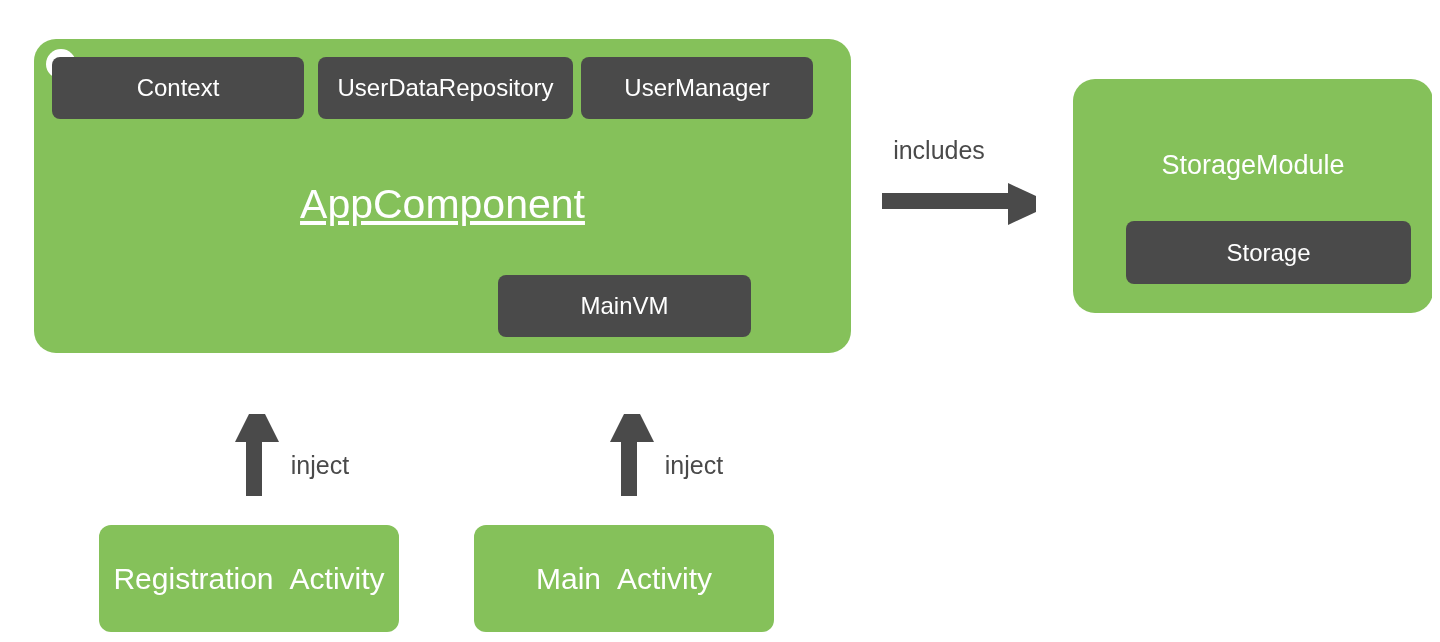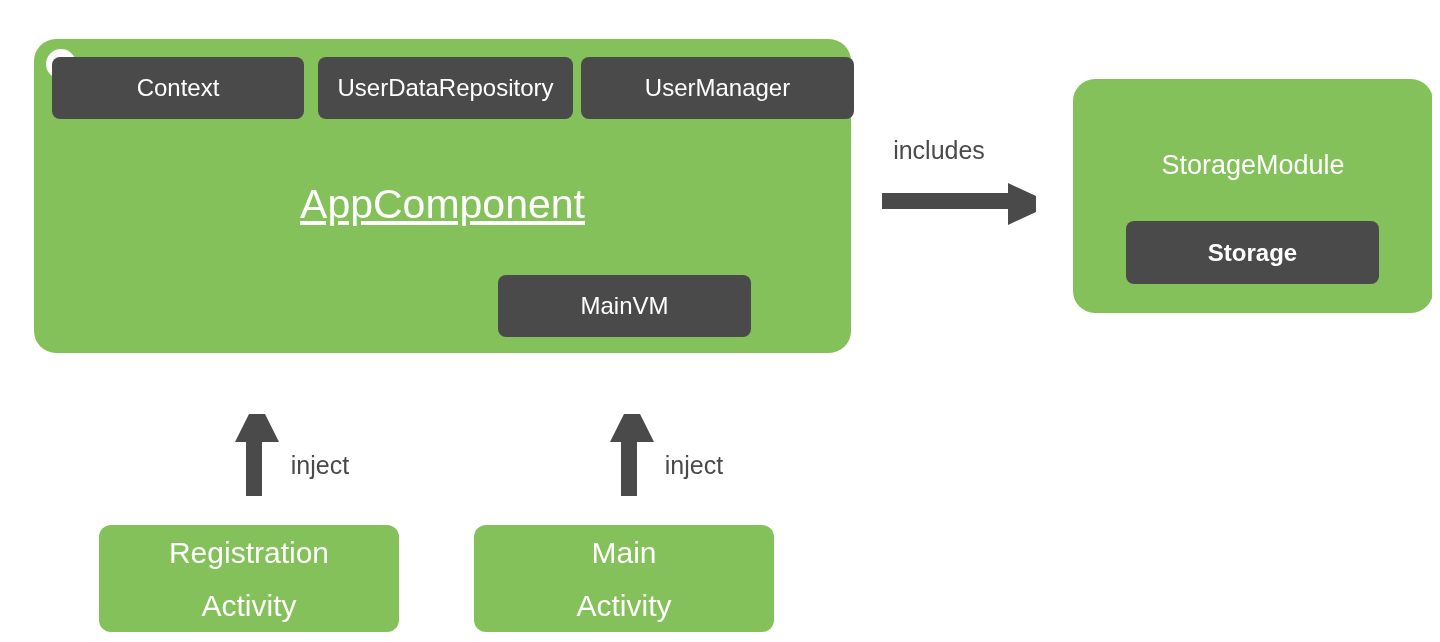--- a/index.html
+++ b/index.html
@@ -18,21 +18,21 @@
   .green-node {
     position: absolute;
     background: #85C15A;
     border-radius: 22px;
   }
   .app-component { left: 18px; top: 23px; width: 817px; height: 314px; }
   .storage-module { left: 1057px; top: 63px; width: 360px; height: 234px; }
   .activity {
     border-radius: 12px;
     width: 300px; height: 107px;
-    display: flex; flex-direction: column;
+    display: flex; flex-direction: row;
     align-items: center; justify-content: center;
     color: #ffffff; font-size: 30px; line-height: 37px;
     text-align: center;
   }
   .activity-registration { left: 83px; top: 509px; }
   .activity-main { left: 458px; top: 509px; }
 
   
   .scope-dot {
     position: absolute;
@@ -46,24 +46,24 @@
   .dark-box {
     position: absolute;
     background: #4A4A4A;
     border-radius: 8px;
     height: 62px;
     display: flex; align-items: center; justify-content: center;
     color: #ffffff; font-size: 24px;
   }
   .chip-context  { left: 18px;  top: 18px; width: 252px; }
   .chip-udr      { left: 284px; top: 18px; width: 255px; }
-  .chip-um       { left: 547px; top: 18px; width: 273px; }
+  .chip-um       { left: 547px; top: 18px; width: 232px; }
   .chip-regvm    { left: 88px;  top: 236px; width: 255px; }
   .chip-mainvm   { left: 464px; top: 236px; width: 253px; }
-  .chip-storage  { left: 53px;  top: 142px; width: 253px; height: 63px; font-weight: bold; }
+  .chip-storage  { left: 53px;  top: 142px; width: 285px; height: 63px; }
 
   
   .app-title {
     position: absolute;
     left: 0; right: 0; top: 133px;
     height: 48px; line-height: 48px;
     text-align: center;
     color: #ffffff; font-size: 41px; text-decoration: underline;
   }
   .storage-title {

